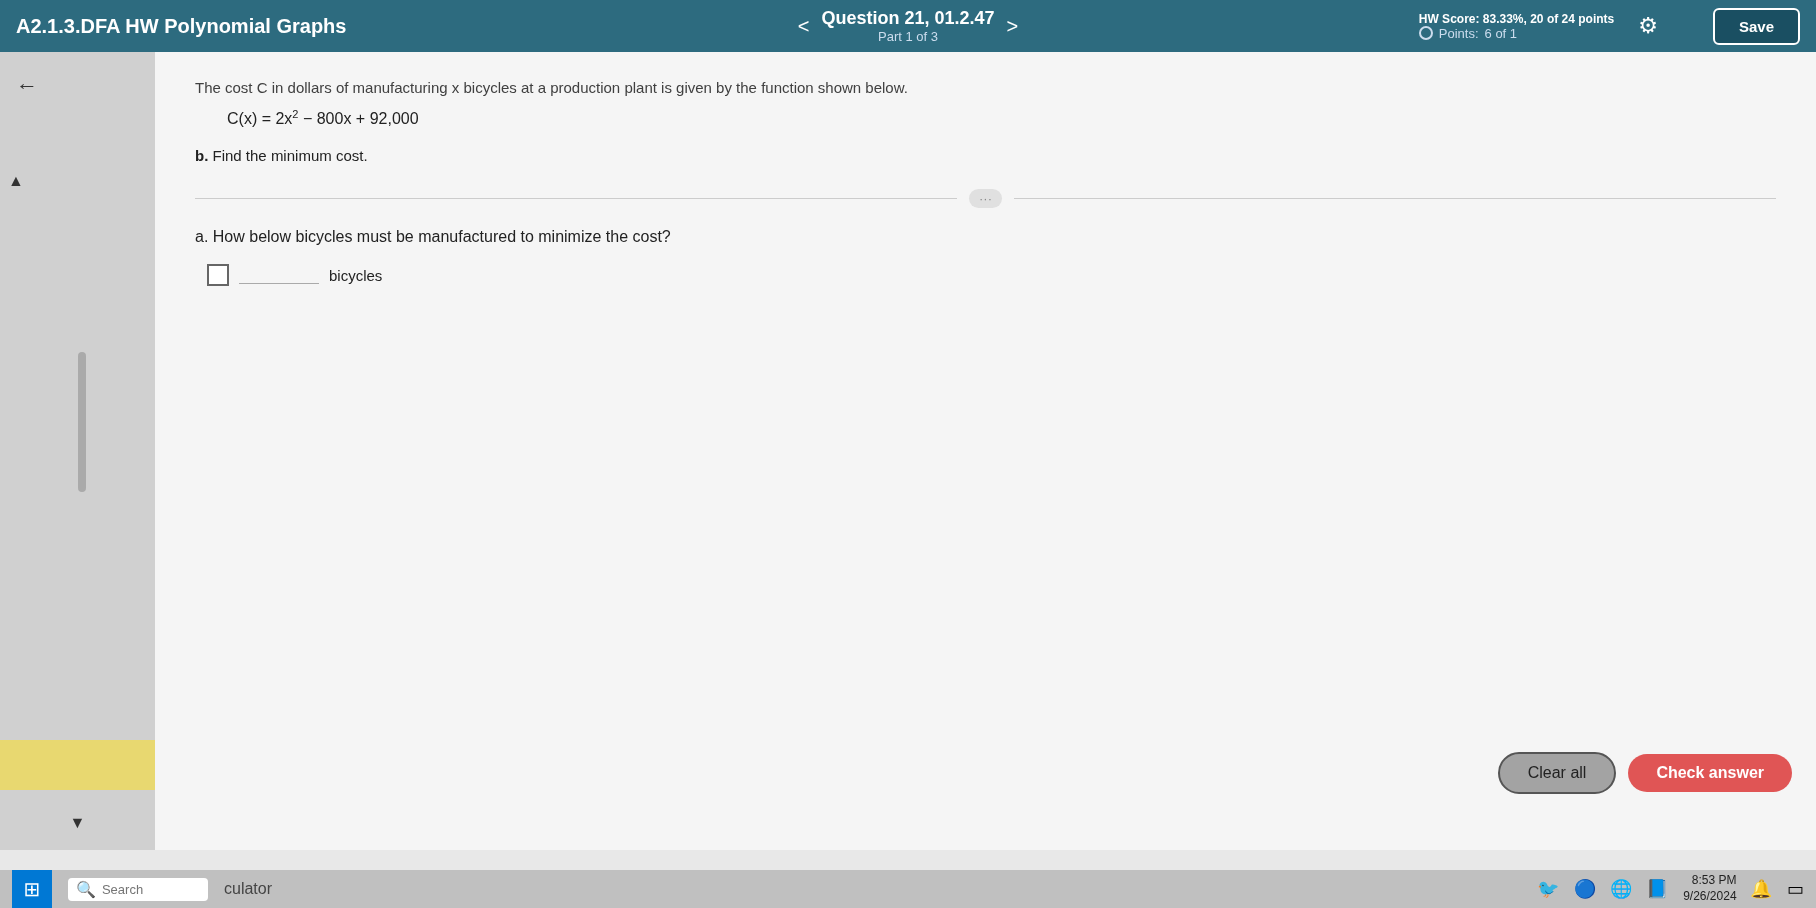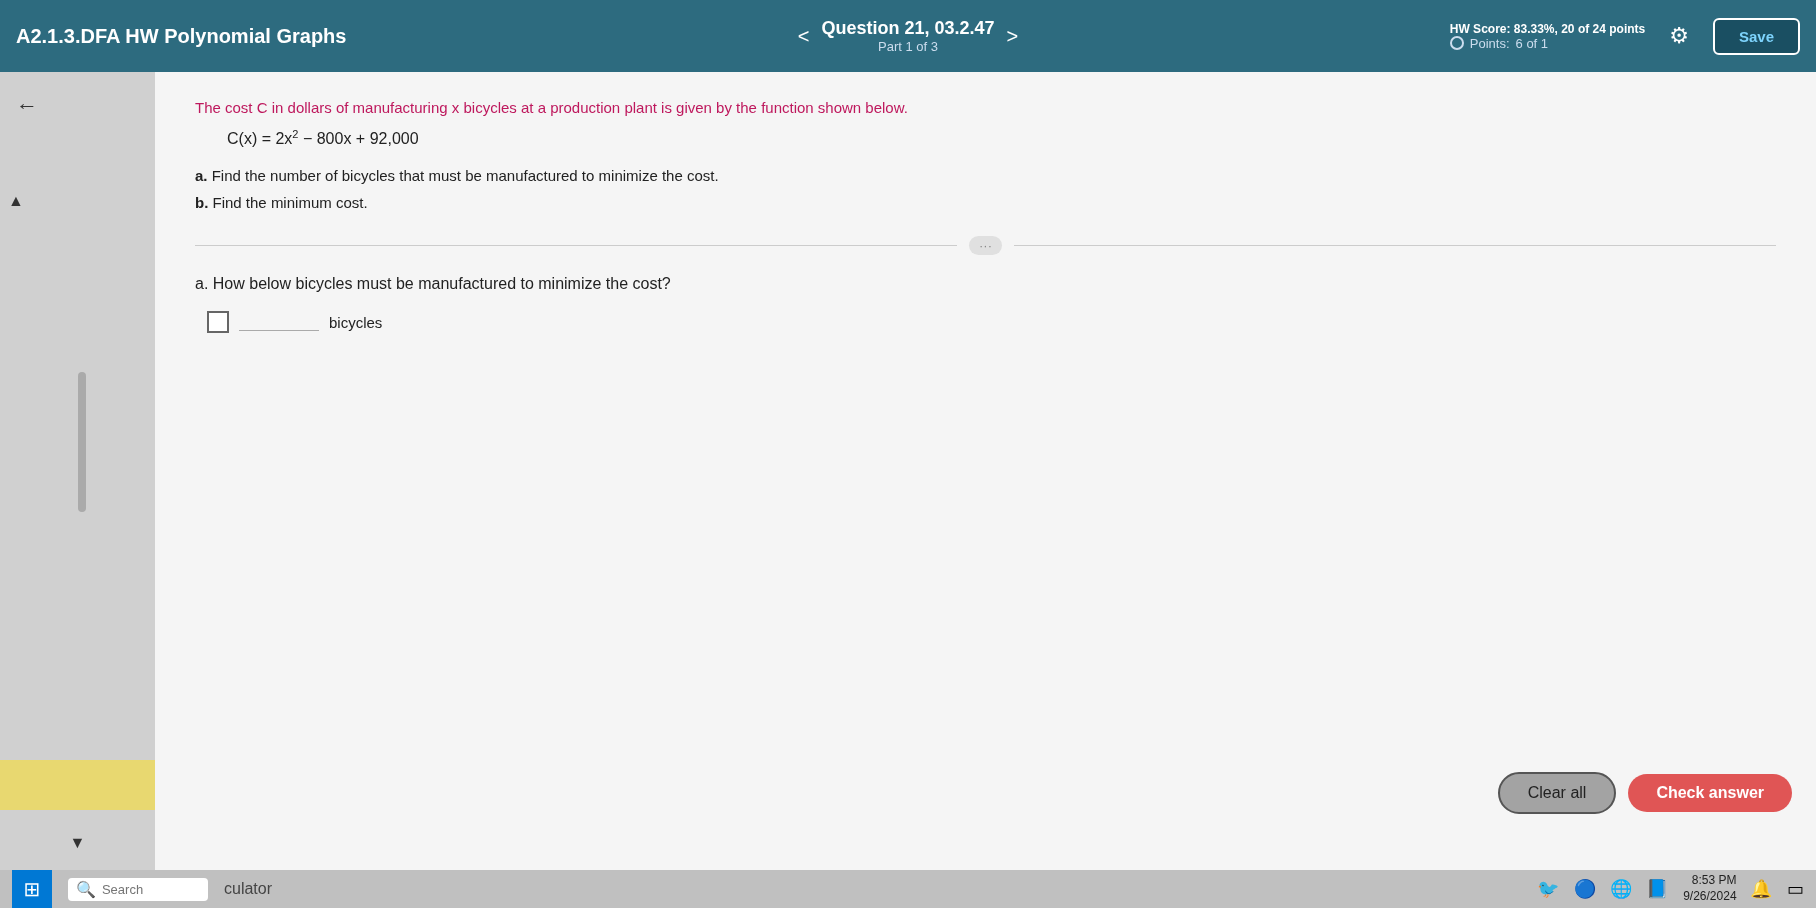--- a/index.html
+++ b/index.html
@@ -4,21 +4,21 @@
   <style>
     * { box-sizing: border-box; margin: 0; padding: 0; }
     body { font-family: Arial, sans-serif; background: #e8e8e8; width: 1816px; height: 908px; overflow: hidden; position: relative; }
 
     
     .header {
       background: #2d6b7f;
       color: white;
       display: flex;
       align-items: center;
-      height: 72px;
+      height: 52px;
       padding: 0 16px;
       gap: 0;
     }
     .header-title {
       font-size: 20px;
       font-weight: bold;
       color: white;
       flex: 0 0 auto;
       margin-right: auto;
     }
@@ -87,27 +87,28 @@
     }
     .gear-btn {
       background: none;
       border: none;
       cursor: pointer;
       color: white;
       font-size: 22px;
     }
     .save-btn {
       background: #1a4f62;
-      color: #7dd3fc;
+      color: #ffffff;
       border: 2px solid white;
       border-radius: 6px;
       padding: 8px 24px;
       font-size: 15px;
       font-weight: bold;
       cursor: pointer;
+      margin-left: 31px;
     }
 
     
     .main-container {
       display: flex;
       height: calc(908px - 72px - 38px);
     }
 
     
     .left-sidebar {
@@ -166,21 +167,21 @@
     .content-area {
       flex: 1;
       background: #f5f5f5;
       padding: 24px 40px;
       overflow-y: auto;
       position: relative;
     }
 
     .problem-statement {
       font-size: 15px;
-      color: #be185d;
+      color: #404040;
       line-height: 1.6;
     }
     .equation {
       font-size: 16px;
       margin: 8px 0 14px 32px;
       color: #222;
     }
     .superscript { vertical-align: super; font-size: 11px; }
     .part-instructions {
       font-size: 15px;
@@ -341,21 +342,21 @@
 </head>
 <body>
 
 <div class="header">
   <span class="header-title">A2.1.3.DFA HW Polynomial Graphs</span>
 
   <div class="header-center">
     <div class="question-nav">
       <button class="nav-arrow">&lt;</button>
       <div>
-        <div class="question-title">Question 21, 03.2.47</div>
+        <div class="question-title">Question 21, 01.2.47</div>
         <div class="question-subtitle">Part 1 of 3</div>
       </div>
       <button class="nav-arrow">&gt;</button>
     </div>
   </div>
 
   <div class="header-right">
     <div class="hw-score">
       <div class="score-main">
         <span>HW Score:</span>
@@ -384,21 +385,20 @@
 
   <div class="content-area">
 
     <div class="problem-statement">The cost C in dollars of manufacturing x bicycles at a production plant is given by the function shown below.</div>
 
     <div class="equation">
       C(x) = 2x<sup class="superscript">2</sup> − 800x + 92,000
     </div>
 
     <div class="part-instructions">
-      <div><b>a.</b> Find the number of bicycles that must be manufactured to minimize the cost.</div>
       <div><b>b.</b> Find the minimum cost.</div>
     </div>
 
     <div class="divider-row">
       <div class="divider-line"></div>
       <div class="divider-dots">···</div>
       <div class="divider-line"></div>
     </div>
 
     <div class="question-section">

